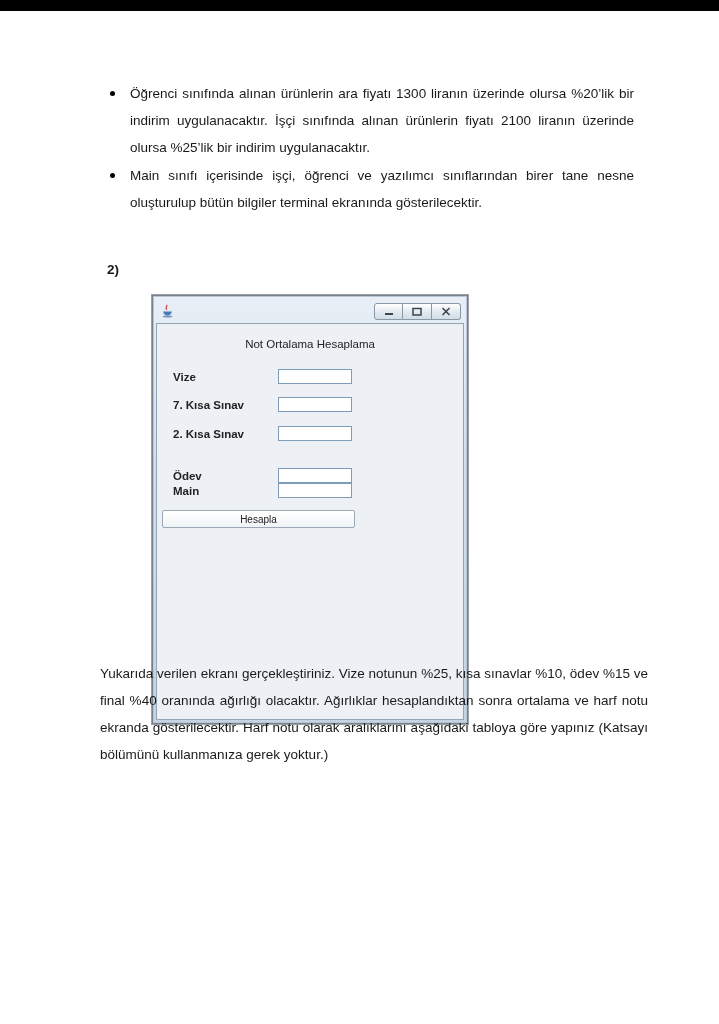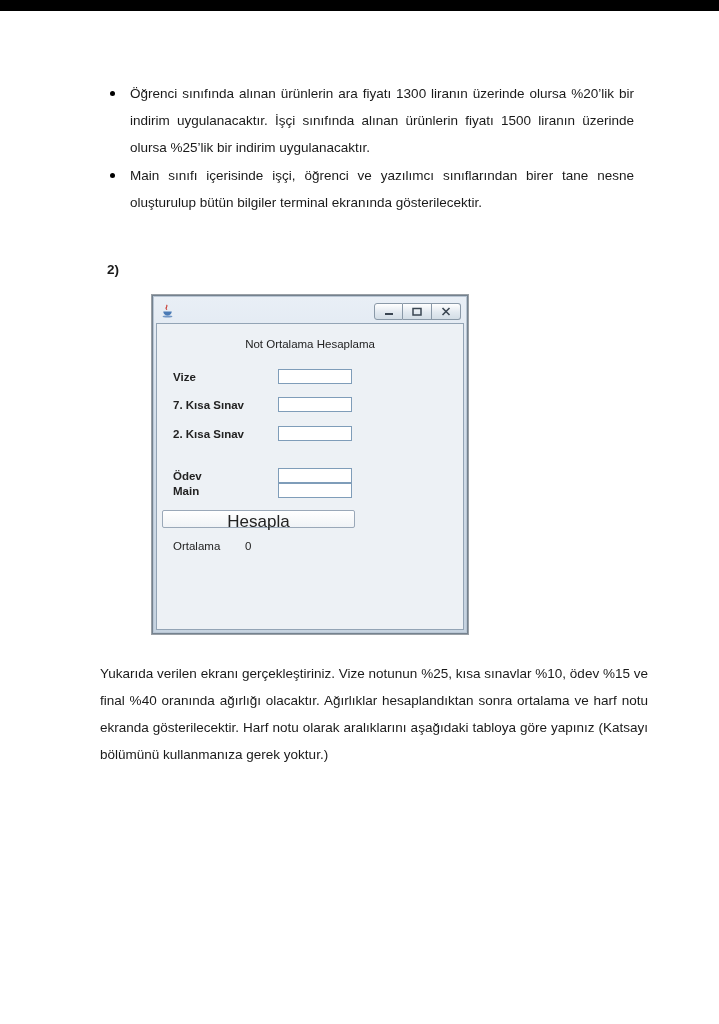--- a/index.html
+++ b/index.html
@@ -19,21 +19,21 @@
   .bullets{position:absolute;left:88px;top:80px;width:546px;margin:0;padding:0;list-style:none;}
   .bullets li{position:relative;margin:0 0 1px 42px;}
   .bullets li::before{
     content:"";position:absolute;left:-20px;top:11px;width:5px;height:5px;border-radius:50%;background:#000;
   }
   .q-number{position:absolute;left:107px;top:262px;font-size:13.5px;font-weight:bold;}
   .closing{position:absolute;left:100px;top:660px;width:548px;}
 
   
   .app-window{
-    position:absolute;left:152px;top:295px;width:316px;height:339px;
+    position:absolute;left:152px;top:295px;width:316px;height:429px;
     box-sizing:border-box;
     background:linear-gradient(180deg,#e9eff6 0%,#d3deea 40%,#c6d3e0 100%);
     border:1px solid #74828f;
     box-shadow:0 0 0 1px #b9c6d4 inset, 0 0 0 1px #9aa0a6;
     display:flex;flex-direction:column;
     padding:3px;
   }
   .titlebar{height:24px;display:flex;align-items:center;padding:0 3px;}
   .java-icon{width:16px;height:16px;display:inline-flex;align-items:center;justify-content:center;}
   .win-controls{margin-left:auto;display:flex;gap:0;}
@@ -59,36 +59,36 @@
   .form-label{position:absolute;left:16px;top:2px;font-weight:bold;}
   .form-input{
     position:absolute;left:121px;top:0;width:74px;height:15px;box-sizing:border-box;
     border:1px solid #7f9db9;background:#fff;font-size:11px;padding:0 2px;
     font-family:"Liberation Sans", sans-serif;
   }
   .hesapla-btn{
     position:absolute;left:5px;top:186px;width:193px;height:18px;box-sizing:border-box;
     background:linear-gradient(180deg,#ffffff,#f0f3f6);
     border:1px solid #9aa8b8;border-radius:2px;
-    font-size:17px;color:#222;
+    font-size:10px;color:#222;
     font-family:"Liberation Sans", sans-serif;
     cursor:default;
   }
   .result-label{position:absolute;left:16px;}
   .result-value{position:absolute;left:88px;}
 </style>
 </head>
 <body>
 
 <div class="page">
 
   <div class="top-bar"></div>
 
   <ul class="bullets doc-text">
-    <li>Öğrenci sınıfında alınan ürünlerin ara fiyatı 1300 liranın üzerinde olursa %20’lik bir indirim uygulanacaktır. İşçi sınıfında alınan ürünlerin fiyatı 1500 liranın üzerinde olursa %25’lik bir indirim uygulanacaktır.</li>
+    <li>Öğrenci sınıfında alınan ürünlerin ara fiyatı 1300 liranın üzerinde olursa %20’lik bir indirim uygulanacaktır. İşçi sınıfında alınan ürünlerin fiyatı 2100 liranın üzerinde olursa %25’lik bir indirim uygulanacaktır.</li>
     <li>Main sınıfı içerisinde işçi, öğrenci ve yazılımcı sınıflarından birer tane nesne oluşturulup bütün bilgiler terminal ekranında gösterilecektir.</li>
   </ul>
 
   <div class="q-number">2)</div>
 
   <div class="app-window">
     <div class="titlebar">
       <span class="java-icon">
         <svg width="15" height="15" viewBox="0 0 16 16">
           <path d="M7 1c2 2-2.5 3 .5 5" stroke="#c8372d" stroke-width="1.2" fill="none"></path>
@@ -135,22 +135,18 @@
         <span class="form-label">Ödev</span>
         <input class="form-input" value="" style="">
       </div>
       <div class="win-row" style="top:159px">
         <span class="form-label">Main</span>
         <input class="form-input" value="" style="">
       </div>
 
       <button class="hesapla-btn">Hesapla</button>
 
-      <div class="win-row" style="top:216px">
-        <span class="result-label">Ortalama</span>
-        <span class="result-value">0</span>
-      </div>
     </div>
   </div>
 
   <div class="closing doc-text">Yukarıda verilen ekranı gerçekleştiriniz. Vize notunun %25, kısa sınavlar %10, ödev %15 ve final %40 oranında ağırlığı olacaktır. Ağırlıklar hesaplandıktan sonra ortalama ve harf notu ekranda gösterilecektir.  Harf notu olarak aralıklarını aşağıdaki tabloya göre yapınız (Katsayı bölümünü kullanmanıza gerek yoktur.)</div>
 
 </div>
 
 </body></html>

